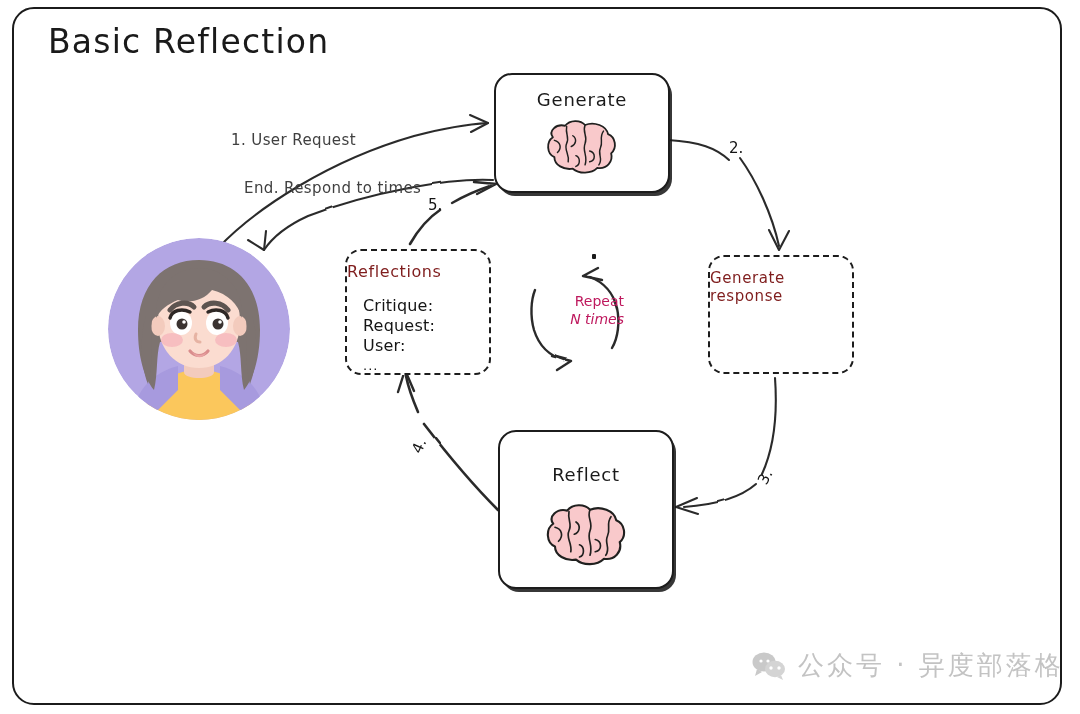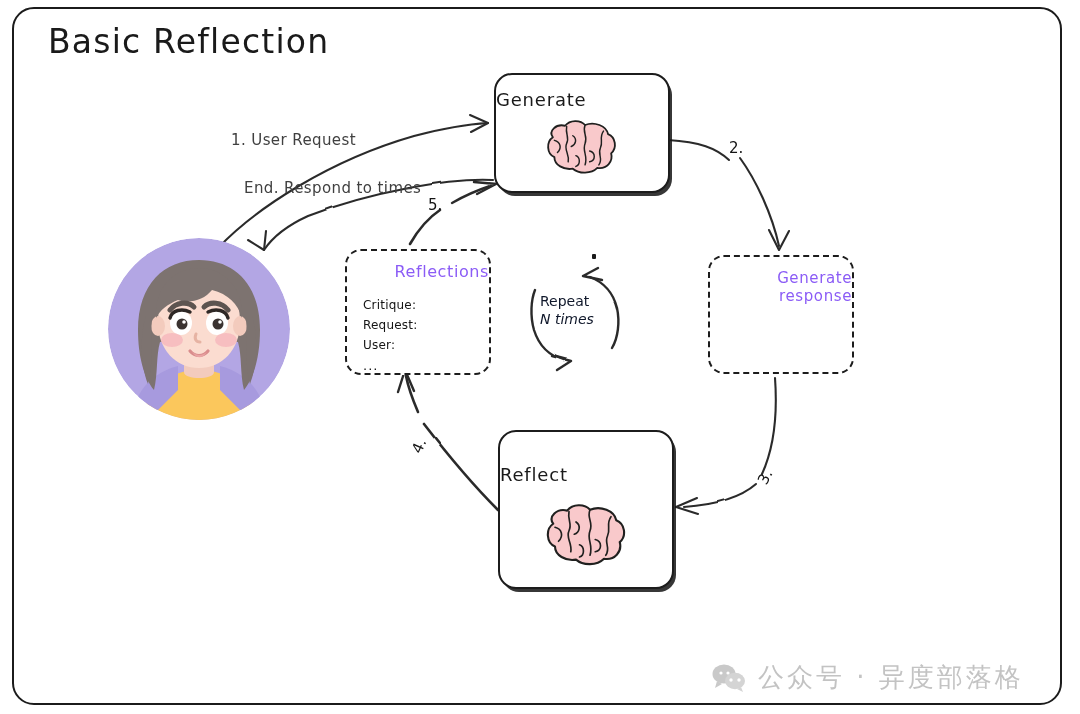--- a/index.html
+++ b/index.html
@@ -20,48 +20,48 @@
     font-size:33px;letter-spacing:1.2px;color:#1a1a1a;
     font-family:"DejaVu Sans", sans-serif;font-weight:400;
   }
 
   
   .node-solid{
     position:absolute;border:2.5px solid #1c1c1c;border-radius:18px;background:#fff;
     box-shadow:3px 4px 0 -1px rgba(20,20,20,.85);
   }
   .node-solid .node-label{
-    position:absolute;left:0;right:0;text-align:left;
+    position:absolute;left:0;right:0;text-align:center;
     font-size:18px;color:#1a1a1a;letter-spacing:.8px;
   }
   
   .node-dashed{
     position:absolute;border:2.5px dashed #1c1c1c;border-radius:16px;background:#fff;
   }
   .node-dashed .node-label{
-    position:absolute;left:0;right:0;text-align:right;
-    font-size:15px;color:#8b5cf6;letter-spacing:.6px;
+    position:absolute;left:0;right:0;text-align:left;
+    font-size:15px;color:#7f1d1d;letter-spacing:.6px;
   }
 
   .edge-label{
     position:absolute;font-size:15px;color:#404040;white-space:nowrap;letter-spacing:.4px;
   }
   .step-num{
     position:absolute;font-size:15px;color:#141414;white-space:nowrap;
   }
 
   .reflist{position:absolute;left:16px;top:44px;}
   .reflist .row{display:flex;align-items:center;height:20px;}
-  .reflist .k{font-size:12px;color:#151515;width:62px;letter-spacing:.2px;}
+  .reflist .k{font-size:16px;color:#151515;width:62px;letter-spacing:.2px;}
   .reflist .dots{font-size:13px;color:#151515;letter-spacing:1px;}
 
   .repeat-wrap{position:absolute;}
   .repeat-text{
-    position:absolute;left:12px;right:0;text-align:left;
-    font-size:14px;line-height:18px;color:#0f172a;
+    position:absolute;left:0;right:0;text-align:right;
+    font-size:14px;line-height:18px;color:#be185d;
   }
 
   .avatar{position:absolute;border-radius:50%;overflow:hidden;}
 
   .watermark{
     position:absolute;display:flex;align-items:center;gap:12px;
     color:#c3c3c3;font-size:26px;letter-spacing:3px;
     font-family:"DejaVu Sans", sans-serif;
   }
   .wm-text{color:#c3c3c3;}
@@ -235,21 +235,21 @@
     </svg>
   </div>
 
   <div class="edge-label hand" style="left:231px;top:131px;">1. User Request</div>
   <div class="edge-label hand" style="left:244px;top:179px;">End. Respond to times</div>
   <div class="step-num hand" style="left:729px;top:139px;">2.</div>
   <div class="step-num hand" style="left:758px;top:468px;transform:rotate(-62deg);">3.</div>
   <div class="step-num hand" style="left:412px;top:437px;transform:rotate(-66deg);">4.</div>
   <div class="step-num hand" style="left:428px;top:196px;">5.</div>
 
-  <div class="watermark" style="left:712px;top:648px;margin-top:12px;">
+  <div class="watermark" style="left:752px;top:648px;">
     <svg width="34" height="28" viewBox="0 0 34 28">
       <ellipse cx="12" cy="10" rx="11.5" ry="9.5" fill="#c9c9c9"></ellipse>
       <path d="M5,17 L3,24 L10,20 Z" fill="#c9c9c9"></path>
       <ellipse cx="23" cy="17" rx="10" ry="8.3" fill="#d4d4d4"></ellipse>
       <path d="M29,23 L31,28 L25,25 Z" fill="#d4d4d4"></path>
       <circle cx="19" cy="16" r="1.7" fill="#ffffff"></circle>
       <circle cx="27" cy="16" r="1.7" fill="#ffffff"></circle>
       <circle cx="9" cy="9" r="1.6" fill="#ffffff"></circle>
       <circle cx="16" cy="9" r="1.6" fill="#ffffff"></circle>
     </svg>

